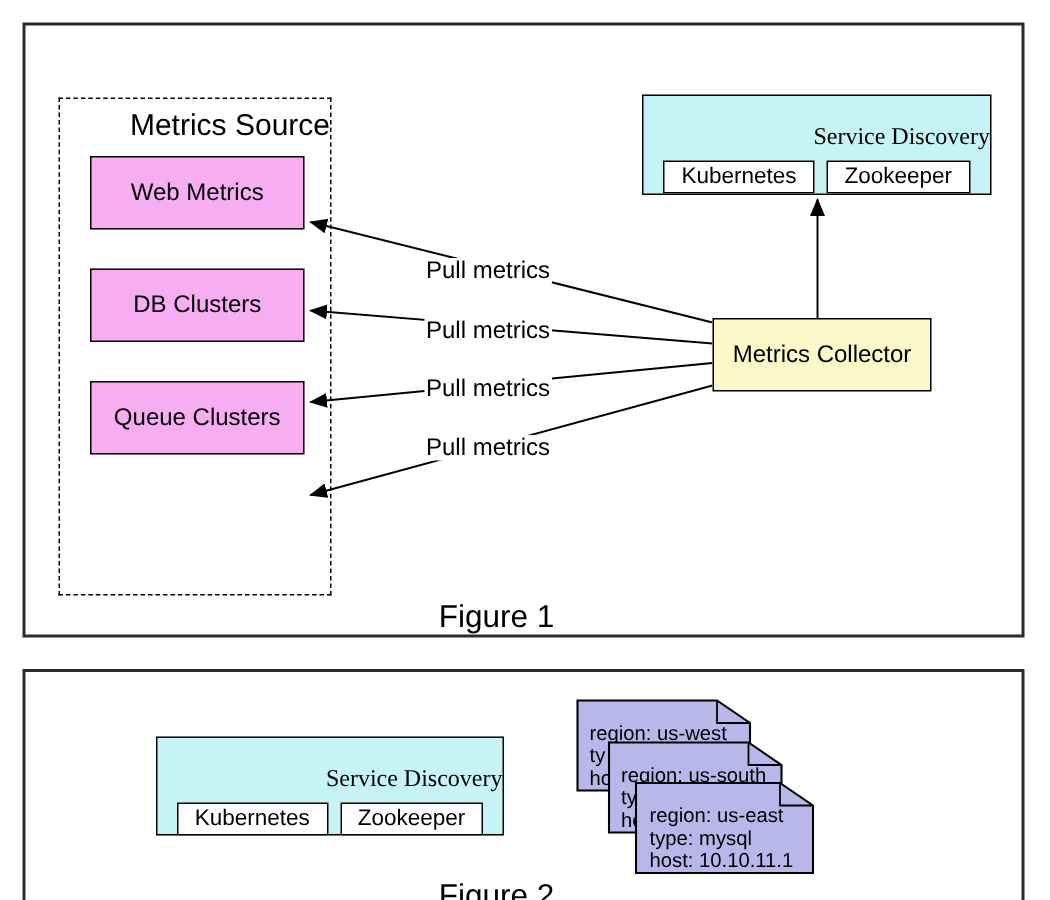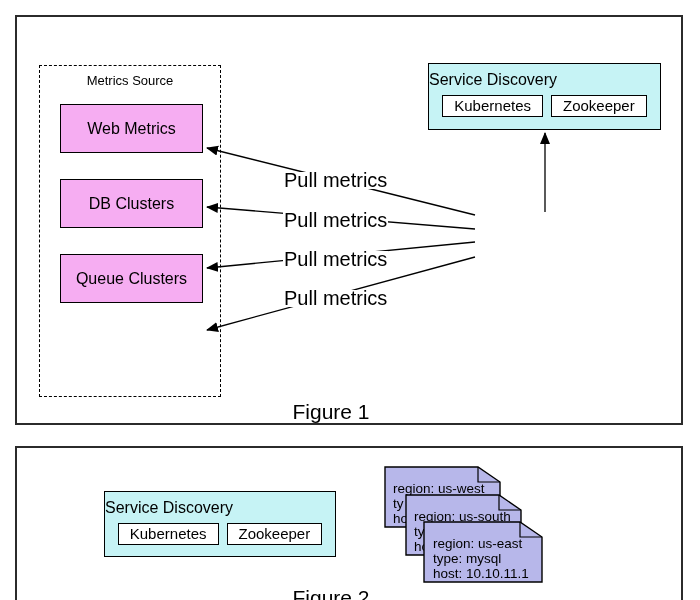--- a/index.html
+++ b/index.html
@@ -10,44 +10,44 @@
   .figure-frame{
     position:absolute;border:2px solid var(--frame,#2b2b2b);background:#fff;
   }
   #figure1{left:15px;top:15px;width:664px;height:406px;}
   #figure2{left:15px;top:446px;width:664px;height:170px;}
 
   .dashed-group{
     position:absolute;border:1.5px dashed #000;
   }
   .group-title{
-    text-align:center;font-size:13px;padding-top:7px;
+    text-align:right;font-size:20px;padding-top:7px;
   }
   .node{
     position:absolute;left:20px;width:141px;height:47px;
     background:var(--node-pink,#f6adf2);border:1.5px solid #000;
     display:flex;align-items:center;justify-content:center;font-size:16px;
   }
   .sd-box{
     position:absolute;background:var(--sd-cyan,#c6f3f5);border:1.5px solid #000;
   }
-  .sd-title{text-align:left;font-size:16px;padding-top:7px;}
+  .sd-title{text-align:right;font-size:16px;padding-top:19px;font-family:Liberation Serif, serif;}
   .sd-row{display:flex;justify-content:center;gap:8px;margin-top:6px;}
   .chip{
     background:#fff;border:1.5px solid #000;font-size:15px;
     padding:1px 11px 2px 11px;white-space:nowrap;
   }
   .collector{
     position:absolute;background:var(--collector-yellow,#fbf8c9);
     border:1.5px solid #000;display:flex;align-items:center;justify-content:center;
     font-size:16px;
   }
   .edges-svg{position:absolute;left:0;top:0;pointer-events:none;}
   .pull-label{
-    position:absolute;background:#fff;font-size:20px;line-height:17px;
+    position:absolute;background:#fff;font-size:16px;line-height:17px;
     padding:0 1px;white-space:nowrap;
   }
   .fig-caption{
     position:absolute;width:140px;text-align:center;font-size:21px;
   }
   .note-card{position:absolute;}
   .note-card text{
     font-family:"Liberation Sans", sans-serif;font-size:13.5px;fill:#000;
   }
 </style>
@@ -83,20 +83,23 @@
   </div>
 
   <div class="sd-box" style="left:411px;top:46px;width:231px;height:65px;">
     <div class="sd-title">Service Discovery</div>
     <div class="sd-row">
       <span class="chip">Kubernetes</span>
       <span class="chip">Zookeeper</span>
     </div>
   </div>
 
+  <div class="collector" style="left:458px;top:195px;width:144px;height:47px;">
+    <span>Metrics Collector</span>
+  </div>
 
   <div class="pull-label" style="left:266px;top:155px;">Pull metrics</div>
   <div class="pull-label" style="left:266px;top:195px;">Pull metrics</div>
   <div class="pull-label" style="left:266px;top:234px;">Pull metrics</div>
   <div class="pull-label" style="left:266px;top:273px;">Pull metrics</div>
 
   <div class="fig-caption" style="left:244px;top:383px;">Figure 1</div>
 </div>
 
 <div id="figure2" class="figure-frame">

